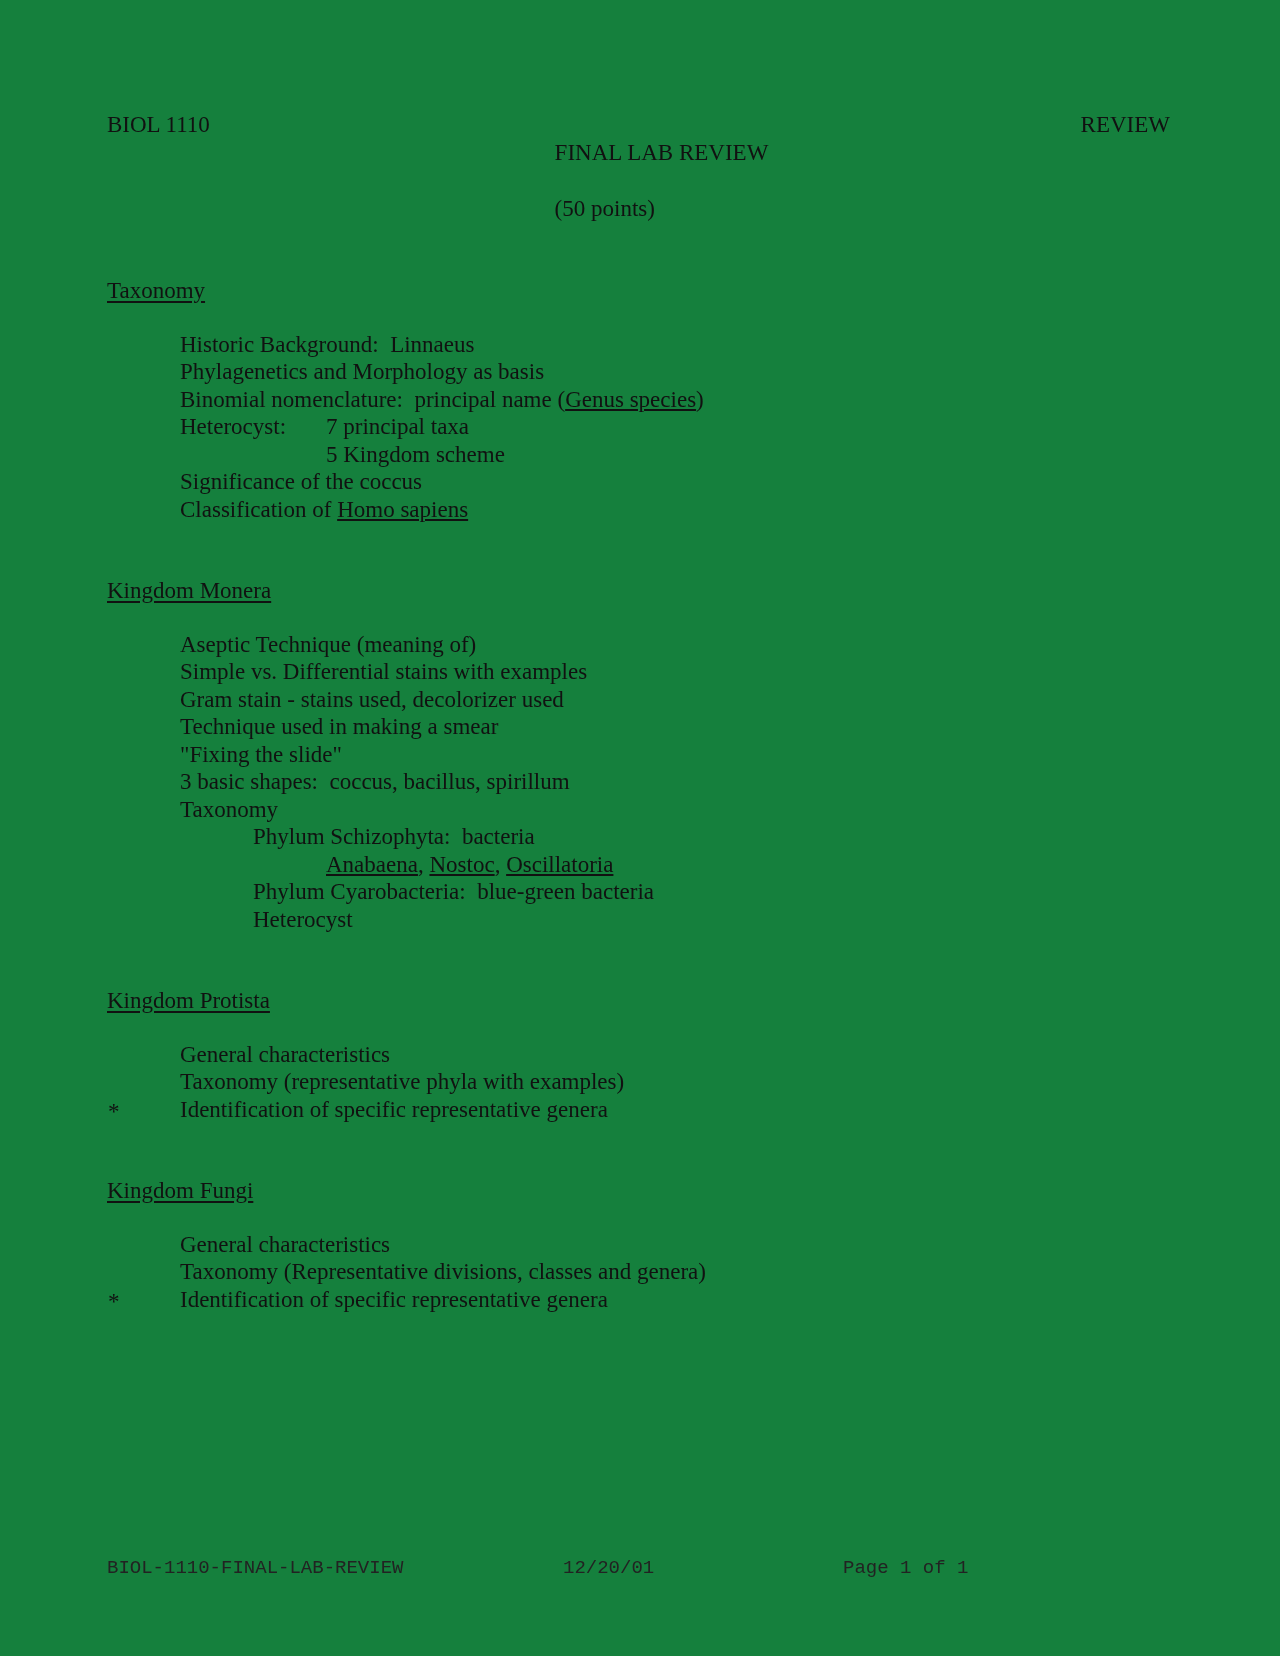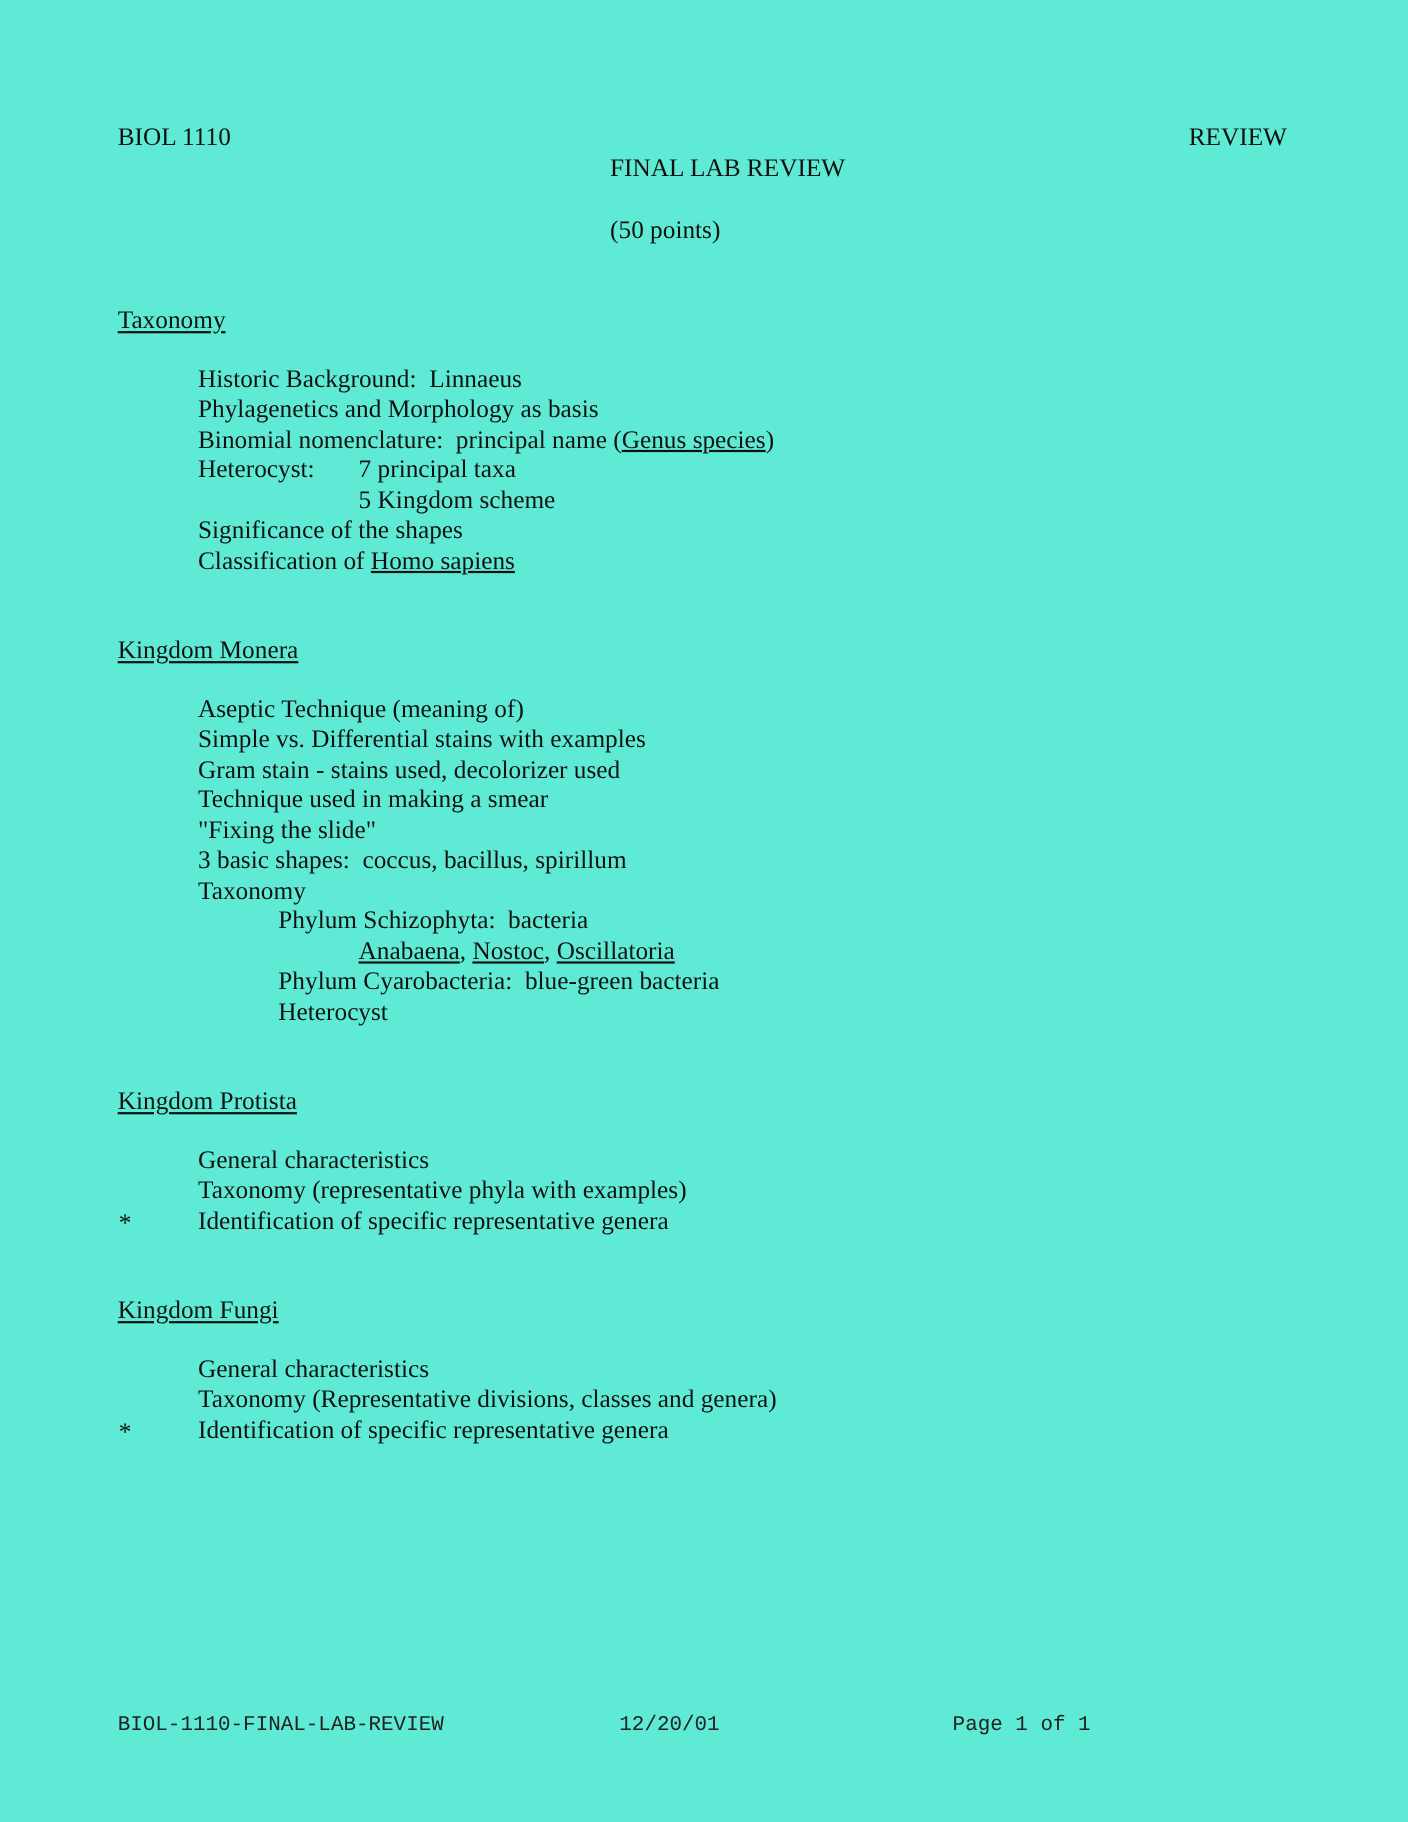--- a/index.html
+++ b/index.html
@@ -5,21 +5,21 @@
   html, body {
     margin: 0;
     padding: 0;
     background: #e8e8e8;
   }
   .page {
     position: relative;
     width: 1280px;
     height: 1656px;
     margin: 0 auto;
-    background: #5eead4;
+    background: #15803d;
     color: #111111;
     font-family: "Liberation Serif", "DejaVu Serif", serif;
     font-size: 23px;
     line-height: 27.5px;
     overflow: hidden;
   }
   .content {
     padding: 111px 110px 0 107px;
   }
   .doc-header {
@@ -70,21 +70,21 @@
     left: 0;
     width: 100%;
     font-family: "Liberation Mono", "DejaVu Sans Mono", monospace;
     font-size: 19px;
     line-height: 24px;
     color: #222222;
   }
   .doc-footer span { position: absolute; white-space: pre; }
   .doc-footer .f-file { left: 107px; }
   .doc-footer .f-date { left: 563px; }
-  .doc-footer .f-page { left: 866px; }
+  .doc-footer .f-page { left: 843px; }
 </style>
 </head>
 <body>
 
 <div class="page">
   <div class="content">
 
     <div class="doc-header">
       <span class="left">BIOL 1110</span>
       <span class="center">
@@ -94,21 +94,21 @@
       <span class="right">REVIEW</span>
     </div>
 
     <div class="section-heading first">Taxonomy</div>
     <div class="section-body">
       <div class="line ind1">Historic Background:  Linnaeus</div>
       <div class="line ind1">Phylagenetics and Morphology as basis</div>
       <div class="line ind1"><span>Binomial nomenclature:  principal name (</span><span class="u">Genus species</span><span>)</span></div>
       <div class="line ind1"><span class="hang-label">Heterocyst:</span><span>7 principal taxa</span></div>
       <div class="line ind3">5 Kingdom scheme</div>
-      <div class="line ind1">Significance of the shapes</div>
+      <div class="line ind1">Significance of the coccus</div>
       <div class="line ind1"><span>Classification of </span><span class="u">Homo sapiens</span></div>
     </div>
 
     <div class="section-heading">Kingdom Monera</div>
     <div class="section-body">
       <div class="line ind1">Aseptic Technique (meaning of)</div>
       <div class="line ind1">Simple vs. Differential stains with examples</div>
       <div class="line ind1">Gram stain - stains used, decolorizer used</div>
       <div class="line ind1">Technique used in making a smear</div>
       <div class="line ind1">"Fixing the slide"</div>

